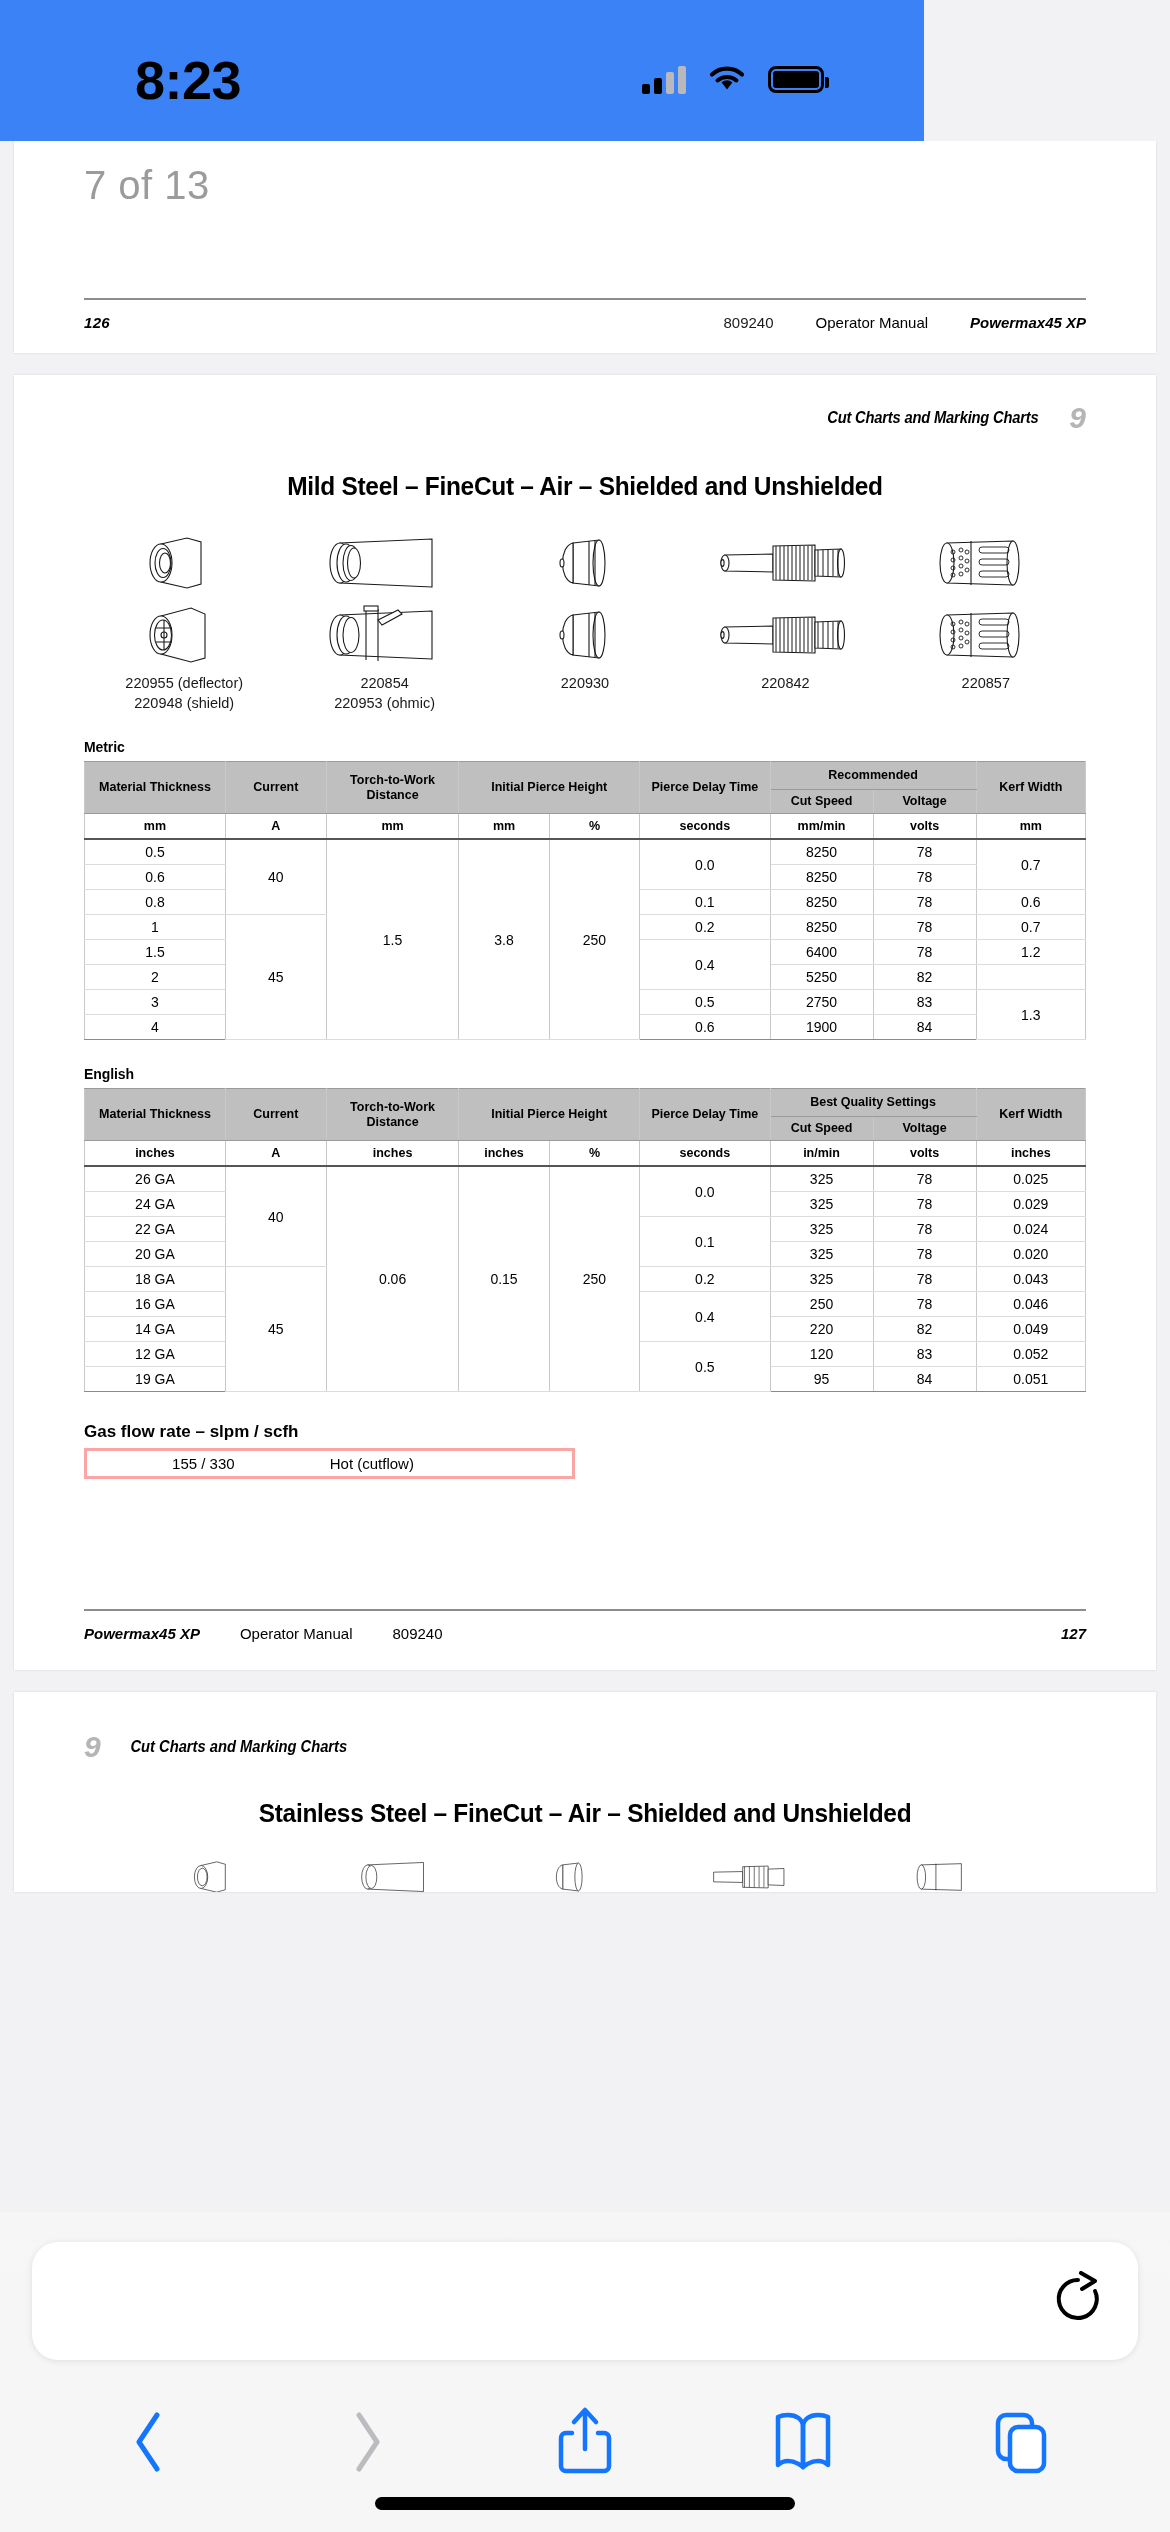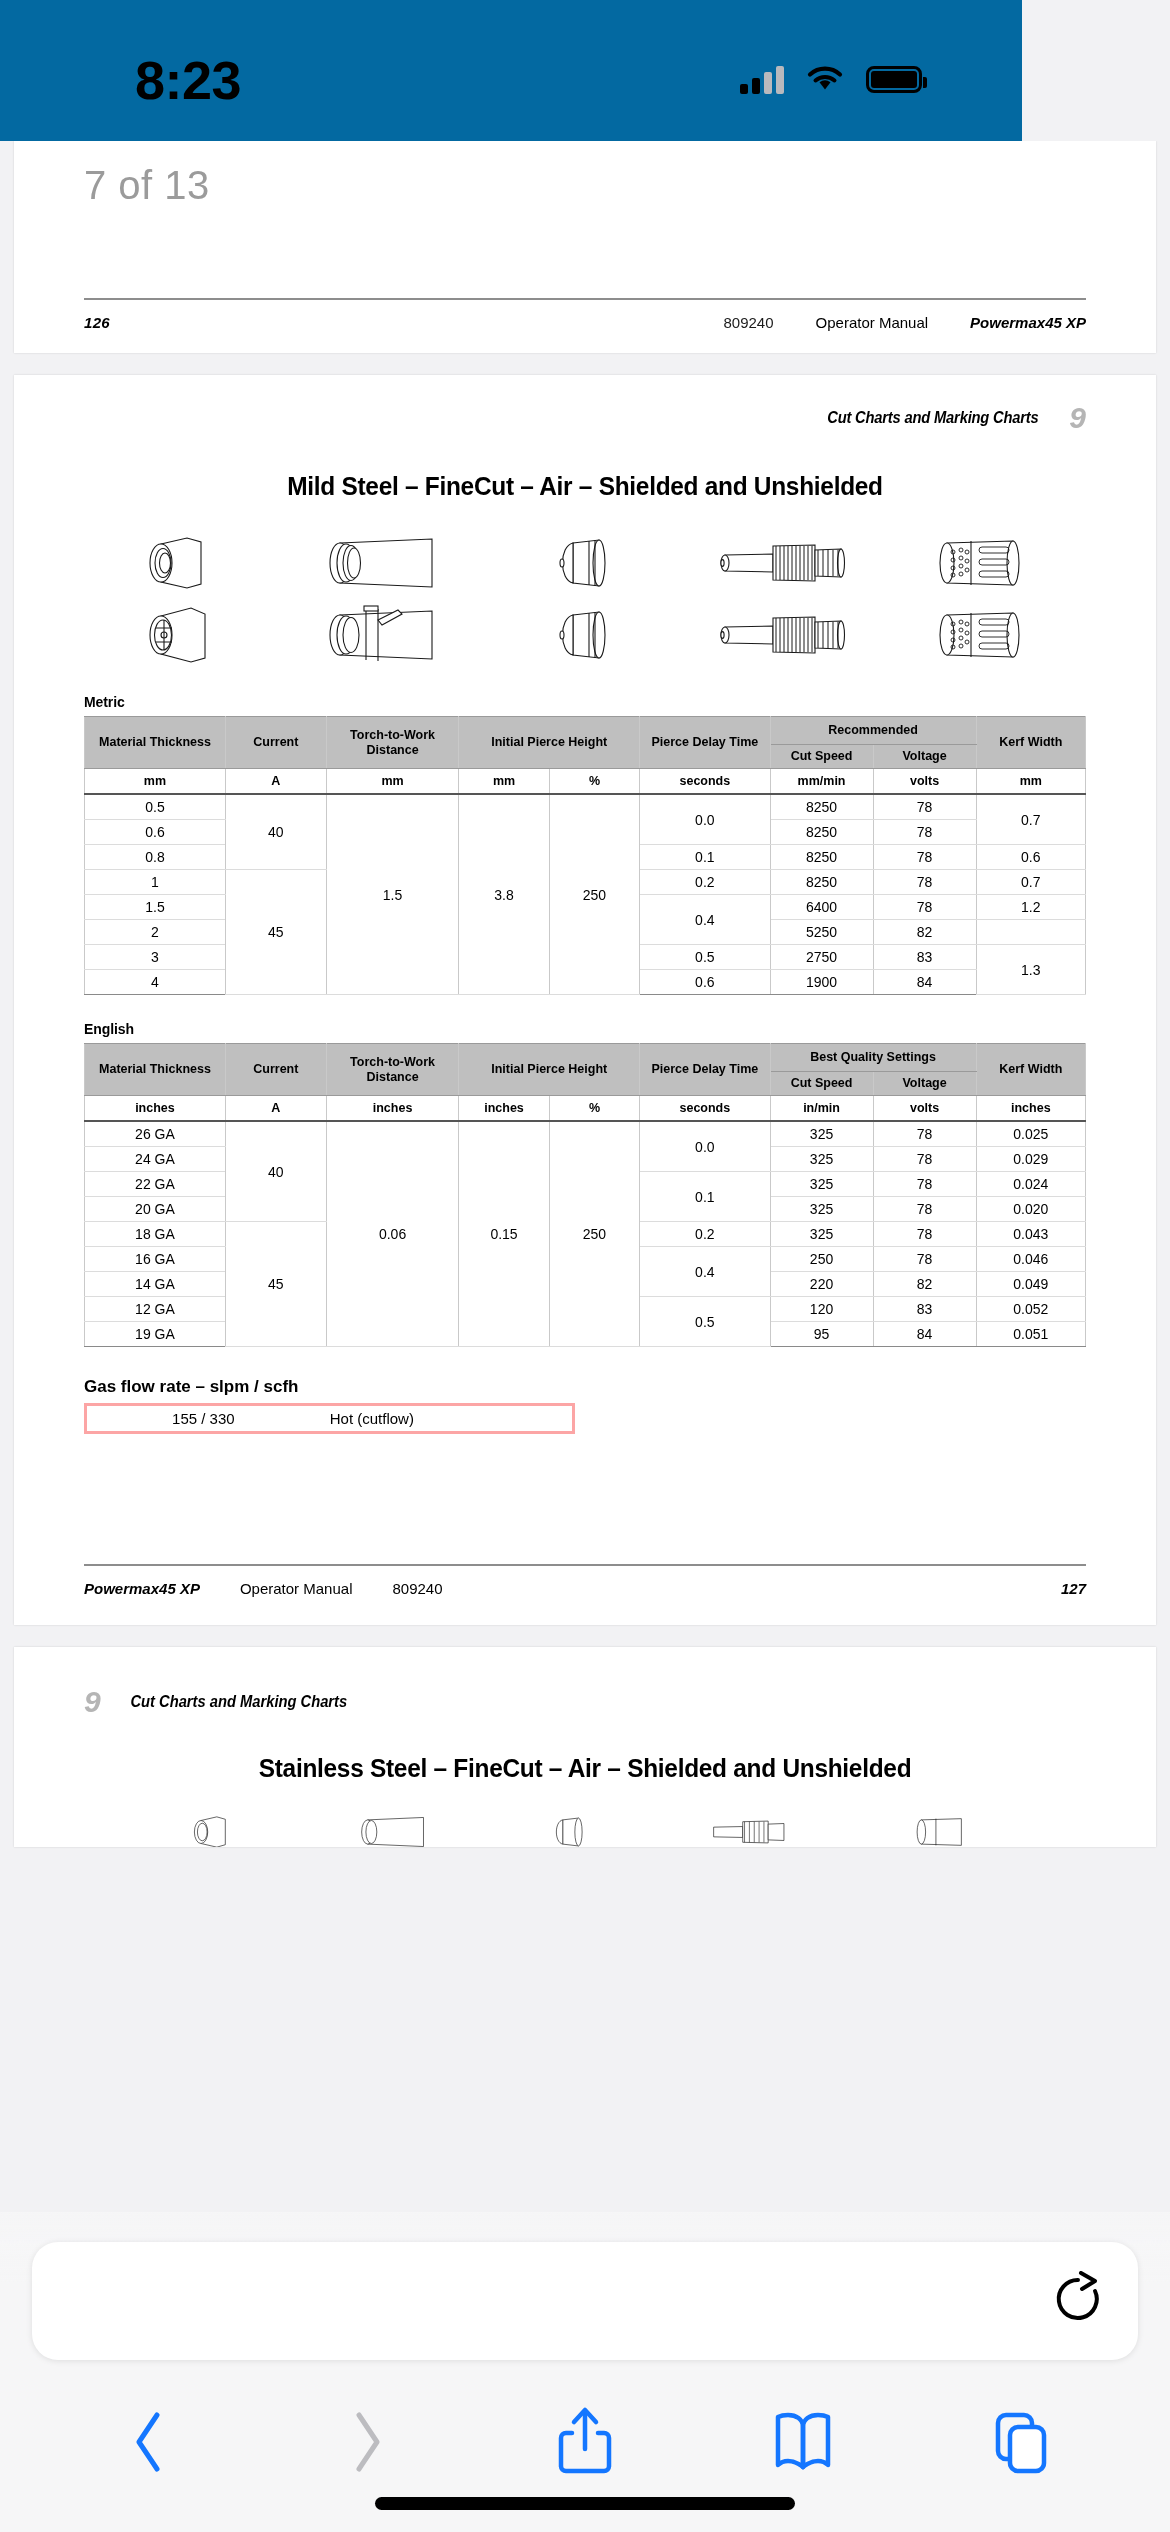--- a/index.html
+++ b/index.html
@@ -6,22 +6,22 @@
   html,body { width:1170px; height:2532px; }
   body {
     font-family:"Liberation Sans", sans-serif;
     background:#f2f2f4;
     overflow:hidden;
     position:relative;
   }
 
   
   .statusbar{
-    position:absolute; top:0; left:0; width:1022px; height:141px;
-    background:#0369a1;
+    position:absolute; top:0; left:0; width:924px; height:141px;
+    background:#3b82f6;
     display:flex; align-items:center; justify-content:space-between;
     padding:0 100px 0 135px;
     z-index:40;
   }
   .clock{ font-size:54px; font-weight:600; letter-spacing:-.5px; color:#000; margin-top:18px;}
   .status-icons{ display:flex; align-items:center; gap:22px; margin-top:18px;}
   .signal{ display:flex; align-items:flex-end; gap:4px; height:28px;}
   .signal i{ display:block; width:8px; background:#000; border-radius:2px;}
   .signal i:nth-child(1){height:10px;}
   .signal i:nth-child(2){height:16px;}
@@ -370,20 +370,39 @@
               <circle cx="36" cy="31" r="2"></circle>
               <circle cx="36" cy="40" r="2"></circle>
             <rect x="48" y="17" width="30" height="6" rx="3"></rect>
             <rect x="48" y="29" width="30" height="6" rx="3"></rect>
             <rect x="48" y="41" width="30" height="6" rx="3"></rect>
           </g>
         </svg>
       </div>
     </div>
 
+    <div class="cons-labels">
+      <div class="cons-lab">
+        <div>220955 (deflector)</div>
+        <div>220948 (shield)</div>
+      </div>
+      <div class="cons-lab">
+        <div>220854</div>
+        <div>220953 (ohmic)</div>
+      </div>
+      <div class="cons-lab">
+        <div>220930</div>
+      </div>
+      <div class="cons-lab">
+        <div>220842</div>
+      </div>
+      <div class="cons-lab">
+        <div>220857</div>
+      </div>
+    </div>
 
     <div class="tbl-caption">Metric</div>
     <table class="cut">
       <colgroup>
         <col style="width:13.4%">
           <col style="width:9.6%">
           <col style="width:12.6%">
           <col style="width:8.6%">
           <col style="width:8.6%">
         <col style="width:12.4%">

